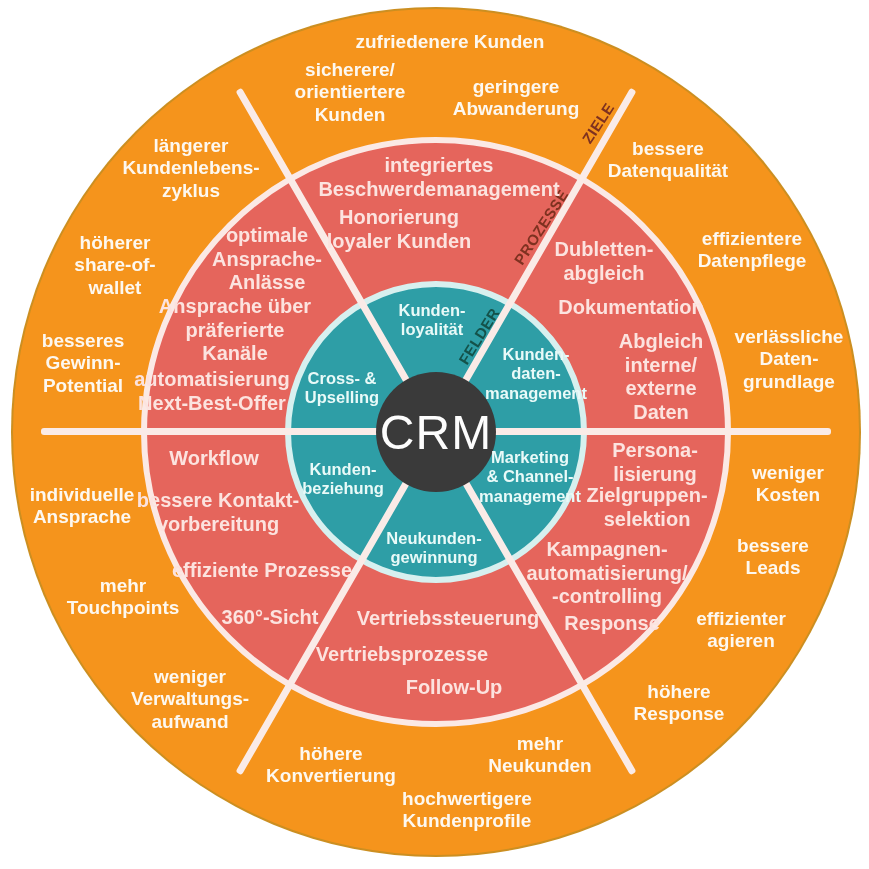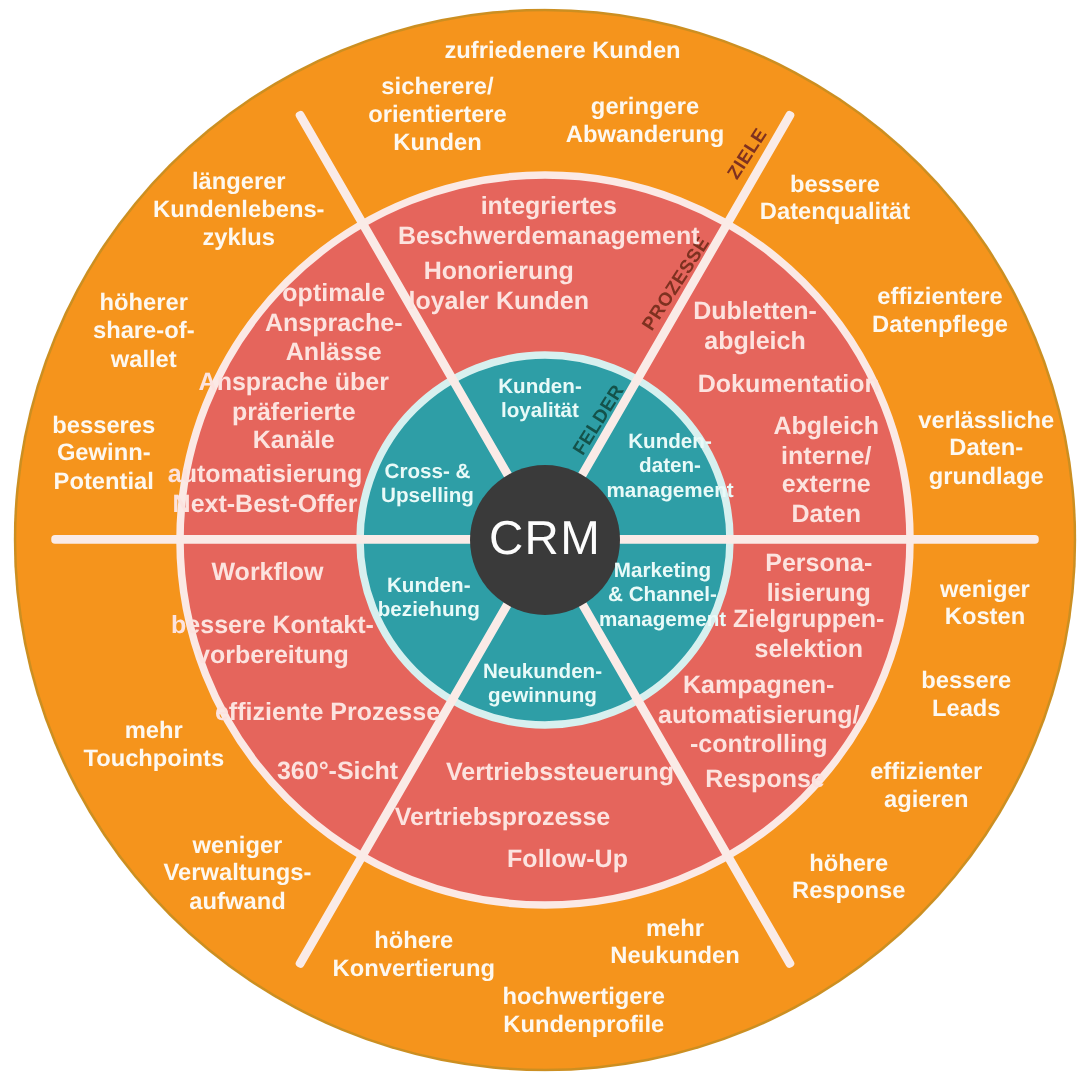--- a/index.html
+++ b/index.html
@@ -35,21 +35,21 @@
   .pt { font-size:20px; color:#FCE3DF; }
   .ft { font-size:16.5px; color:#E9FAF8; }
   .ring-label {
     position:absolute; font-weight:bold; font-size:15px; letter-spacing:0.5px;
     white-space:nowrap;
   }
   .rl-warm { color:#7E3120; }
   .rl-cool { color:#14524A; }
   .crm {
     position:absolute; transform:translate(-50%,-50%);
-    font-size:38px; color:#FDFDFD; font-weight:normal; letter-spacing:1px;
+    font-size:48px; color:#FDFDFD; font-weight:normal; letter-spacing:1px;
   }
 </style>
 </head>
 <body>
 
 <div class="stage">
 
   <div class="circle ring-outer"></div>
   <div class="circle ring-middle"></div>
   <div class="circle ring-inner"></div>
@@ -93,20 +93,22 @@
 Neukunden</div>
   <div class="lbl zt" style="left:467px;top:810px">hochwertigere
 Kundenprofile</div>
   <div class="lbl zt" style="left:331px;top:765px">höhere
 Konvertierung</div>
   <div class="lbl zt" style="left:190px;top:700px">weniger
 Verwaltungs-
 aufwand</div>
   <div class="lbl zt" style="left:123px;top:597px">mehr
 Touchpoints</div>
+  <div class="lbl zt" style="left:82px;top:506px">individuelle
+Ansprache</div>
   <div class="lbl zt" style="left:115px;top:266px">höherer
 share-of-
 wallet</div>
   <div class="lbl zt" style="left:83px;top:364px">besseres
 Gewinn-
 Potential</div>
   <div class="lbl zt" style="left:191px;top:169px">längerer
 Kundenlebens-
 zyklus</div>
 

